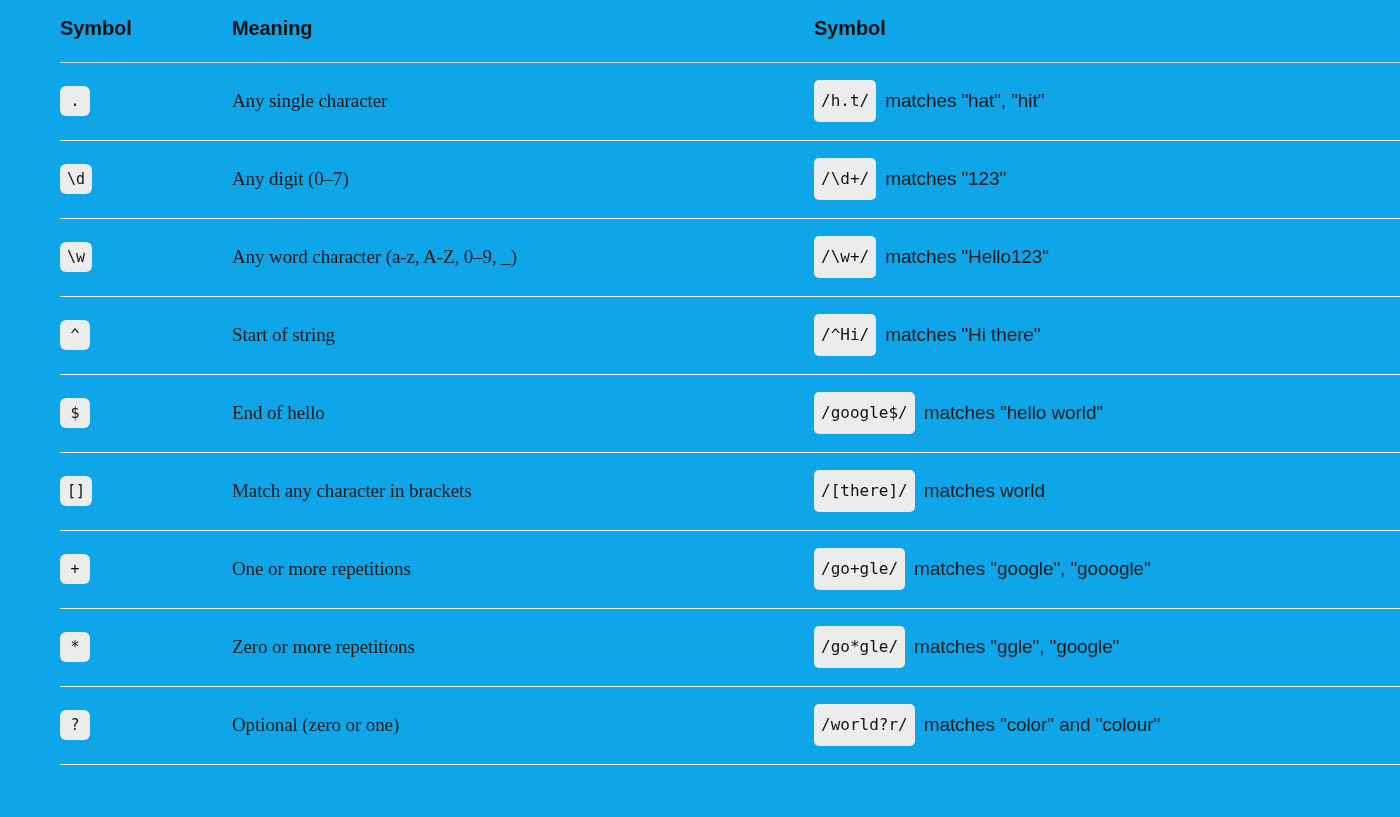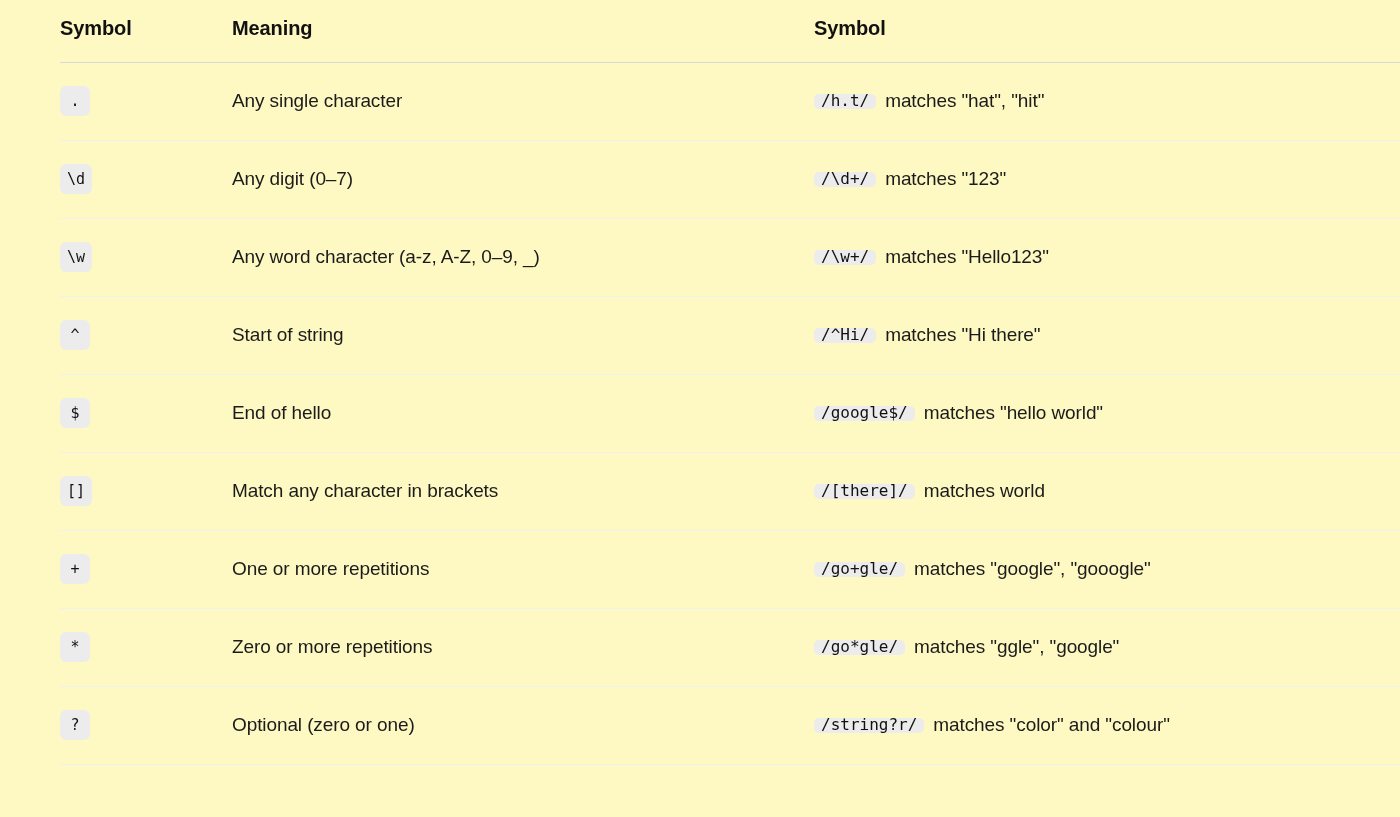--- a/index.html
+++ b/index.html
@@ -13,21 +13,21 @@
     overflow: hidden;
     font-family: "Liberation Sans", sans-serif;
     color: #1a1a1a;
     -webkit-font-smoothing: antialiased;
   }
 
   .sheet {
     position: relative;
     width: 1400px;
     height: 817px;
-    background: #fef9c3;
+    background: #0ea5e9;
     box-sizing: border-box;
   }
 
   .reftable {
     position: absolute;
     left: 60px;
     top: 0;
     width: 1340px;
     border-collapse: collapse;
     table-layout: fixed;
@@ -72,33 +72,34 @@
     line-height: 1;
     color: #111111;
     white-space: pre;
   }
 
   .meaning-text {
     font-size: 19px;
     line-height: 1.35;
     color: #1b1b1b;
     letter-spacing: -0.1px;
+    font-family: Liberation Serif, serif;
   }
 
   .example-cell {
     display: flex;
     align-items: center;
     height: 100%;
     gap: 9px;
   }
 
   .code-chip {
     display: inline-flex;
     align-items: center;
-    height: 15px;
+    height: 42px;
     padding: 0 7px;
     background: #ececec;
     border-radius: 5px;
     font-family: "DejaVu Sans Mono", "Liberation Mono", monospace;
     font-size: 16px;
     line-height: 1;
     color: #111111;
     white-space: pre;
     flex: 0 0 auto;
   }
@@ -207,20 +208,20 @@
               <code class="code-chip">/go*gle/</code>
               <span class="example-note">matches "ggle", "google"</span>
             </div>
           </td>
         </tr>
         <tr>
           <td><span class="sym-chip">?</span></td>
           <td><span class="meaning-text">Optional (zero or one)</span></td>
           <td>
             <div class="example-cell">
-              <code class="code-chip">/string?r/</code>
+              <code class="code-chip">/world?r/</code>
               <span class="example-note">matches "color" and "colour"</span>
             </div>
           </td>
         </tr>
       </tbody>
   </table>
 </div>
 
 </body></html>

